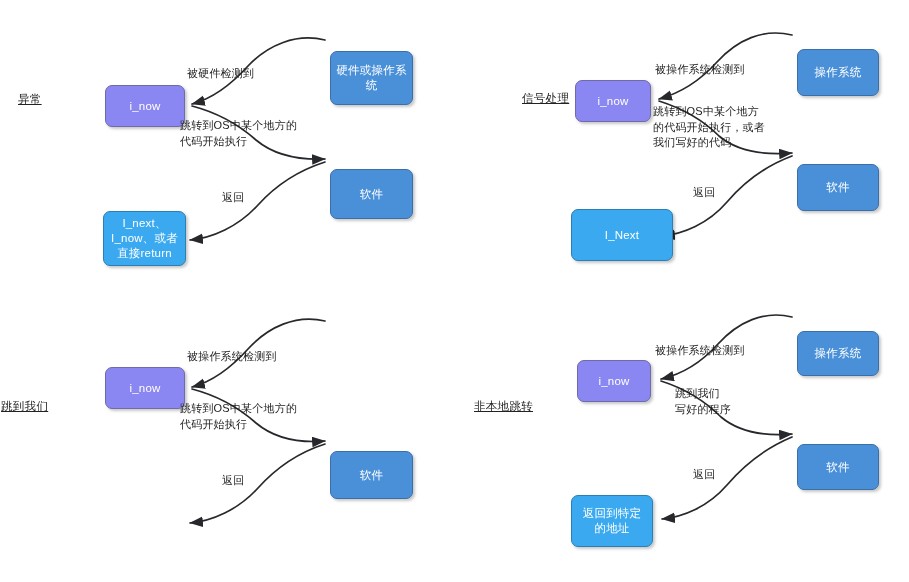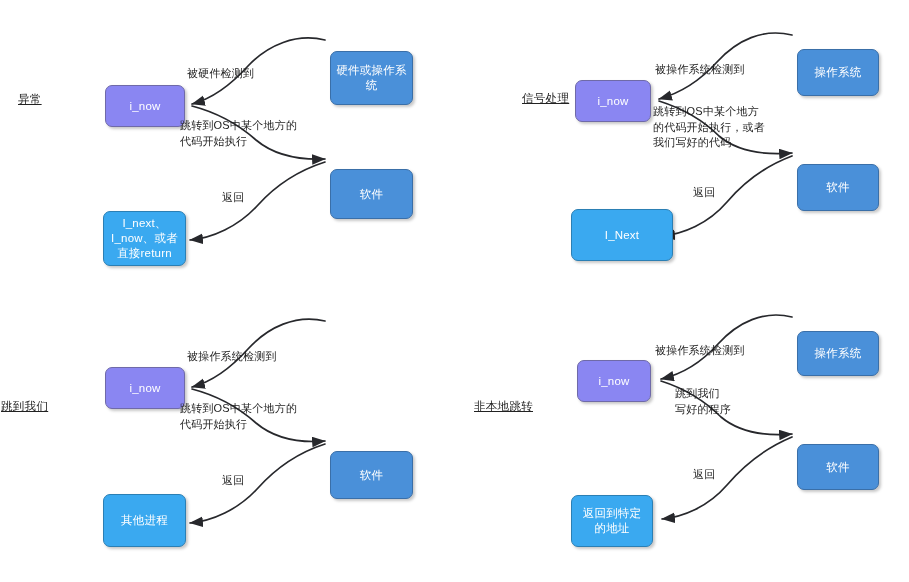--- a/index.html
+++ b/index.html
@@ -207,23 +207,20 @@
 
     <div class="node node-purple" style="left:105px; top:76px; width:80px; height:42px;">
       <span>i_now</span>
     </div>
 
 
     <div class="node node-blue-dark" style="left:330px; top:125px; width:83px; height:48px;">
       <span>软件</span>
     </div>
 
-    <div class="node node-blue-light" style="left:103px; top:203px; width:83px; height:53px;">
-      <span>其他进程</span>
-    </div>
 
     <div class="edge-label" style="left:187px; top:58px; width:148px;">被操作系统检测到</div>
 
     <div class="edge-label" style="left:180px; top:110px; width:148px;">跳转到OS中某个地方的
 代码开始执行</div>
 
     <div class="edge-label" style="left:222px; top:182px; width:44px;">返回</div>
   </div>
 
   <div class="quadrant q-br">

